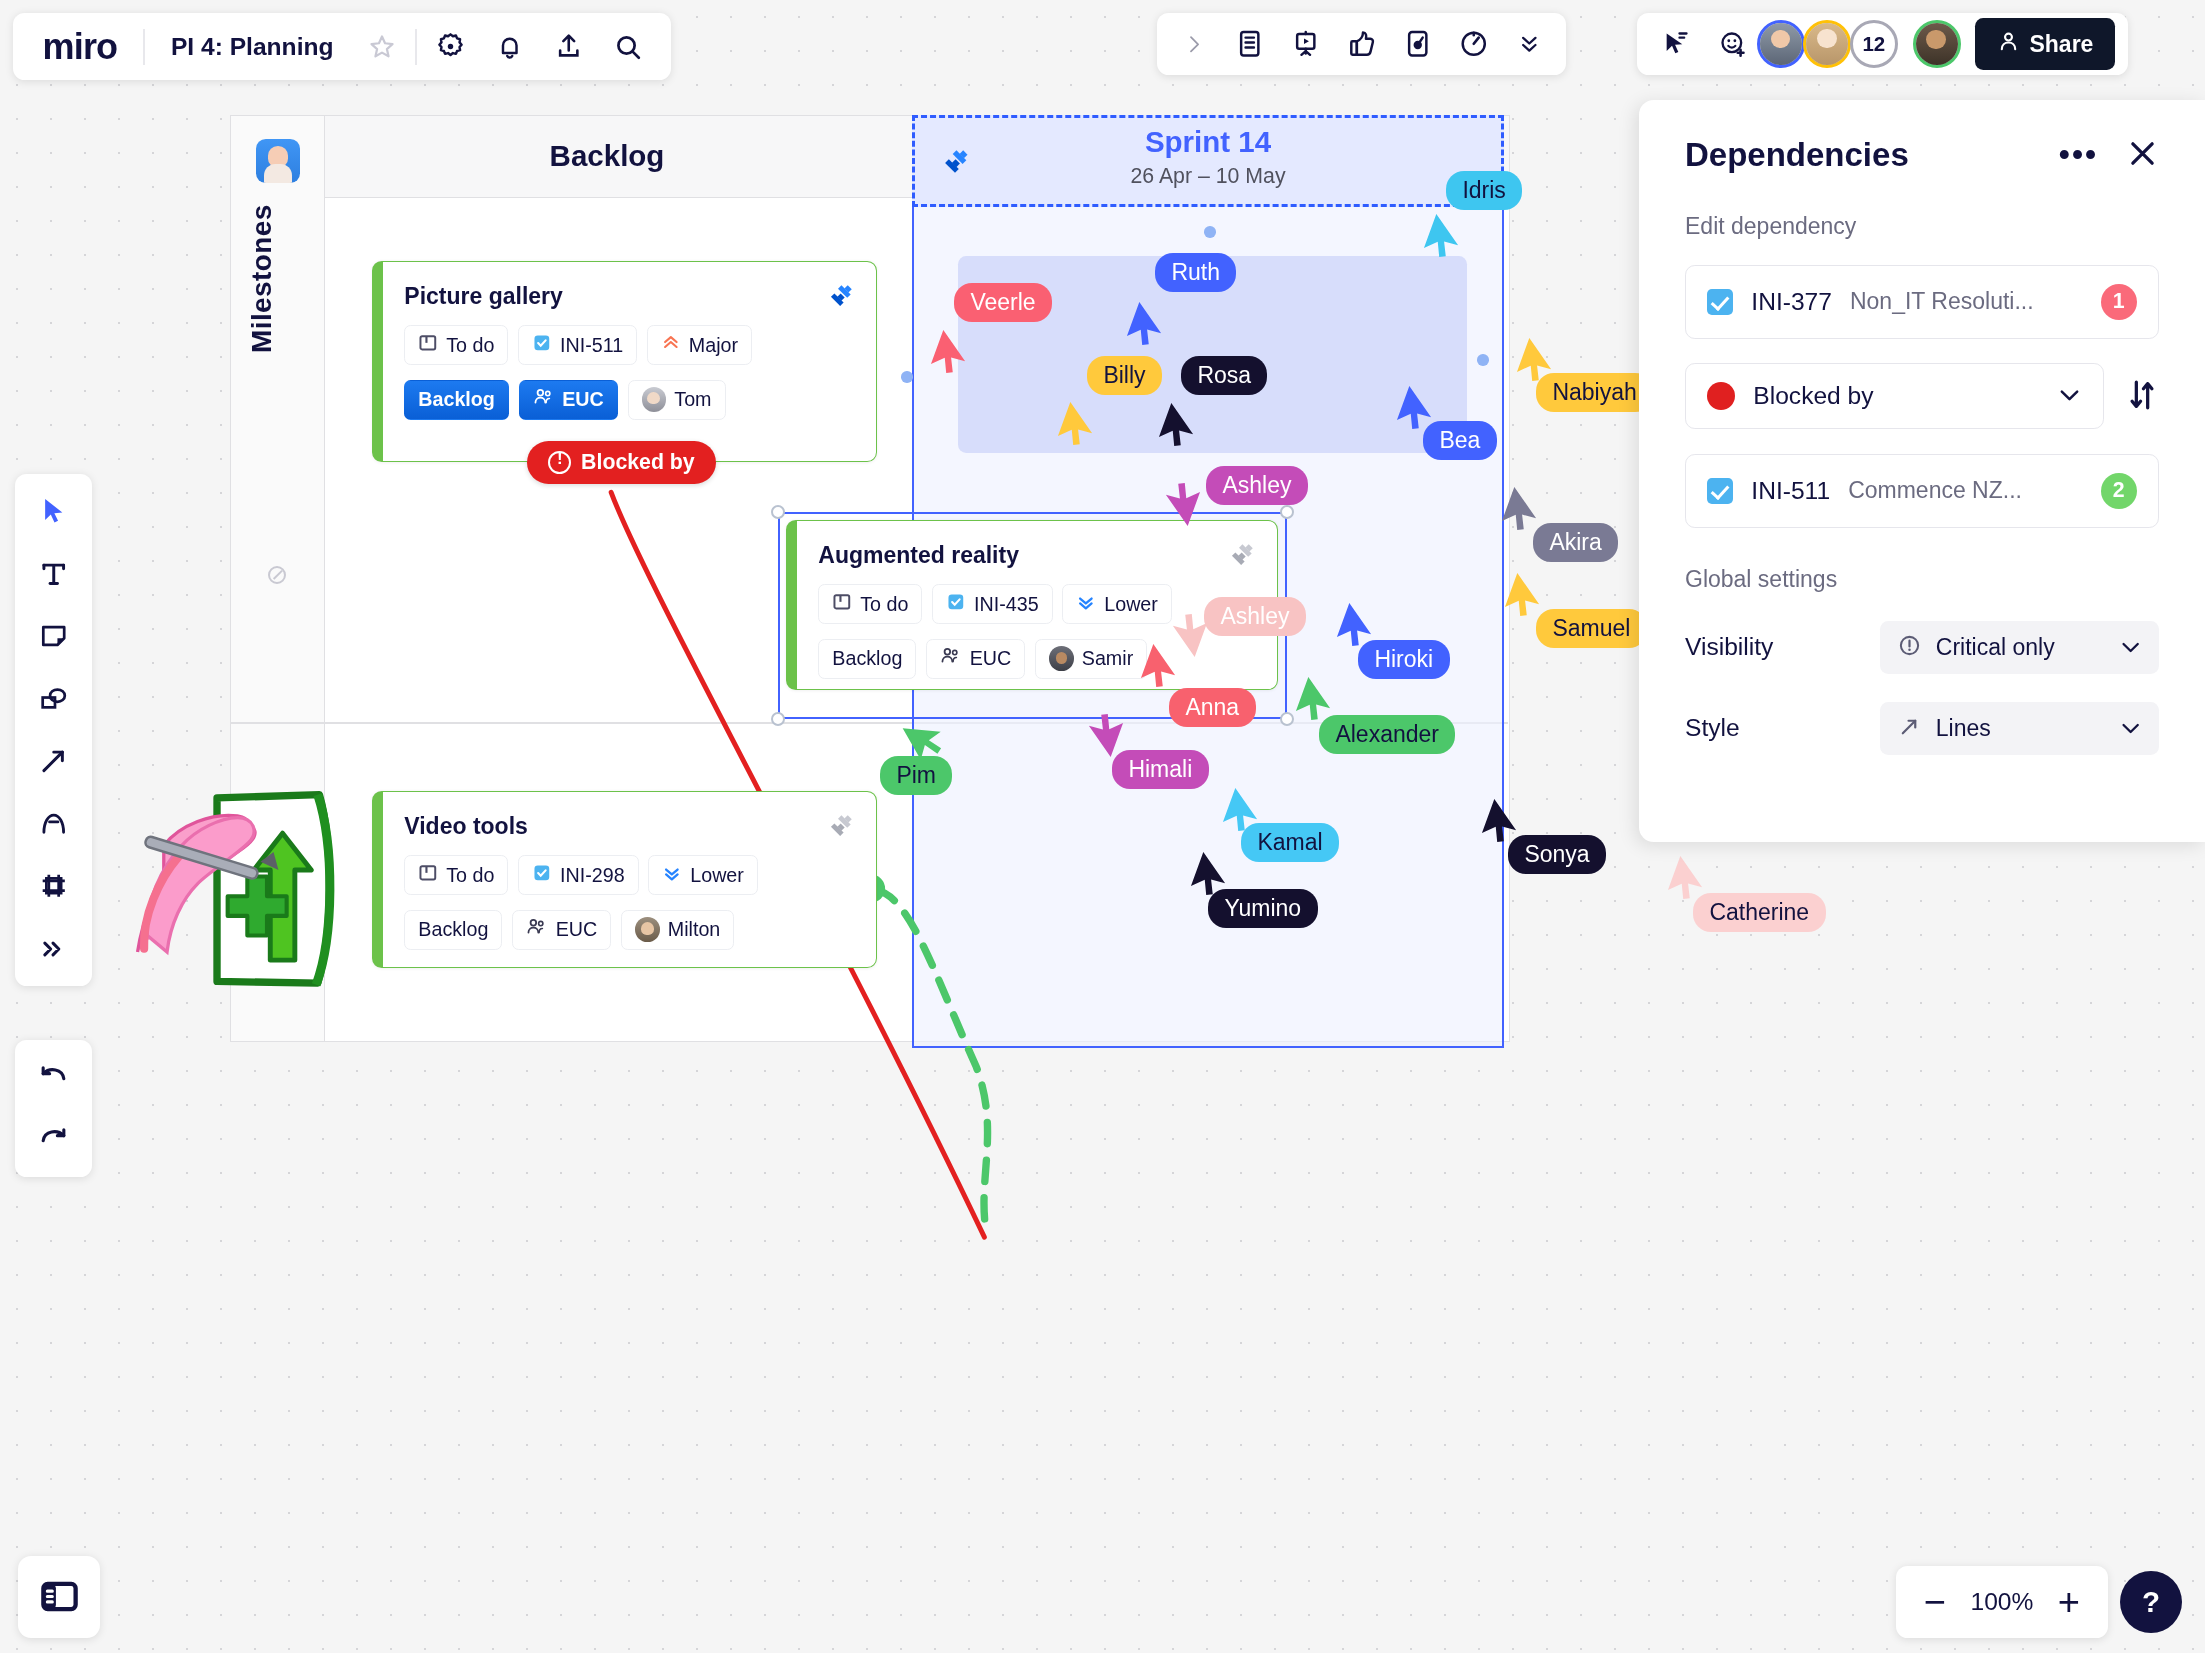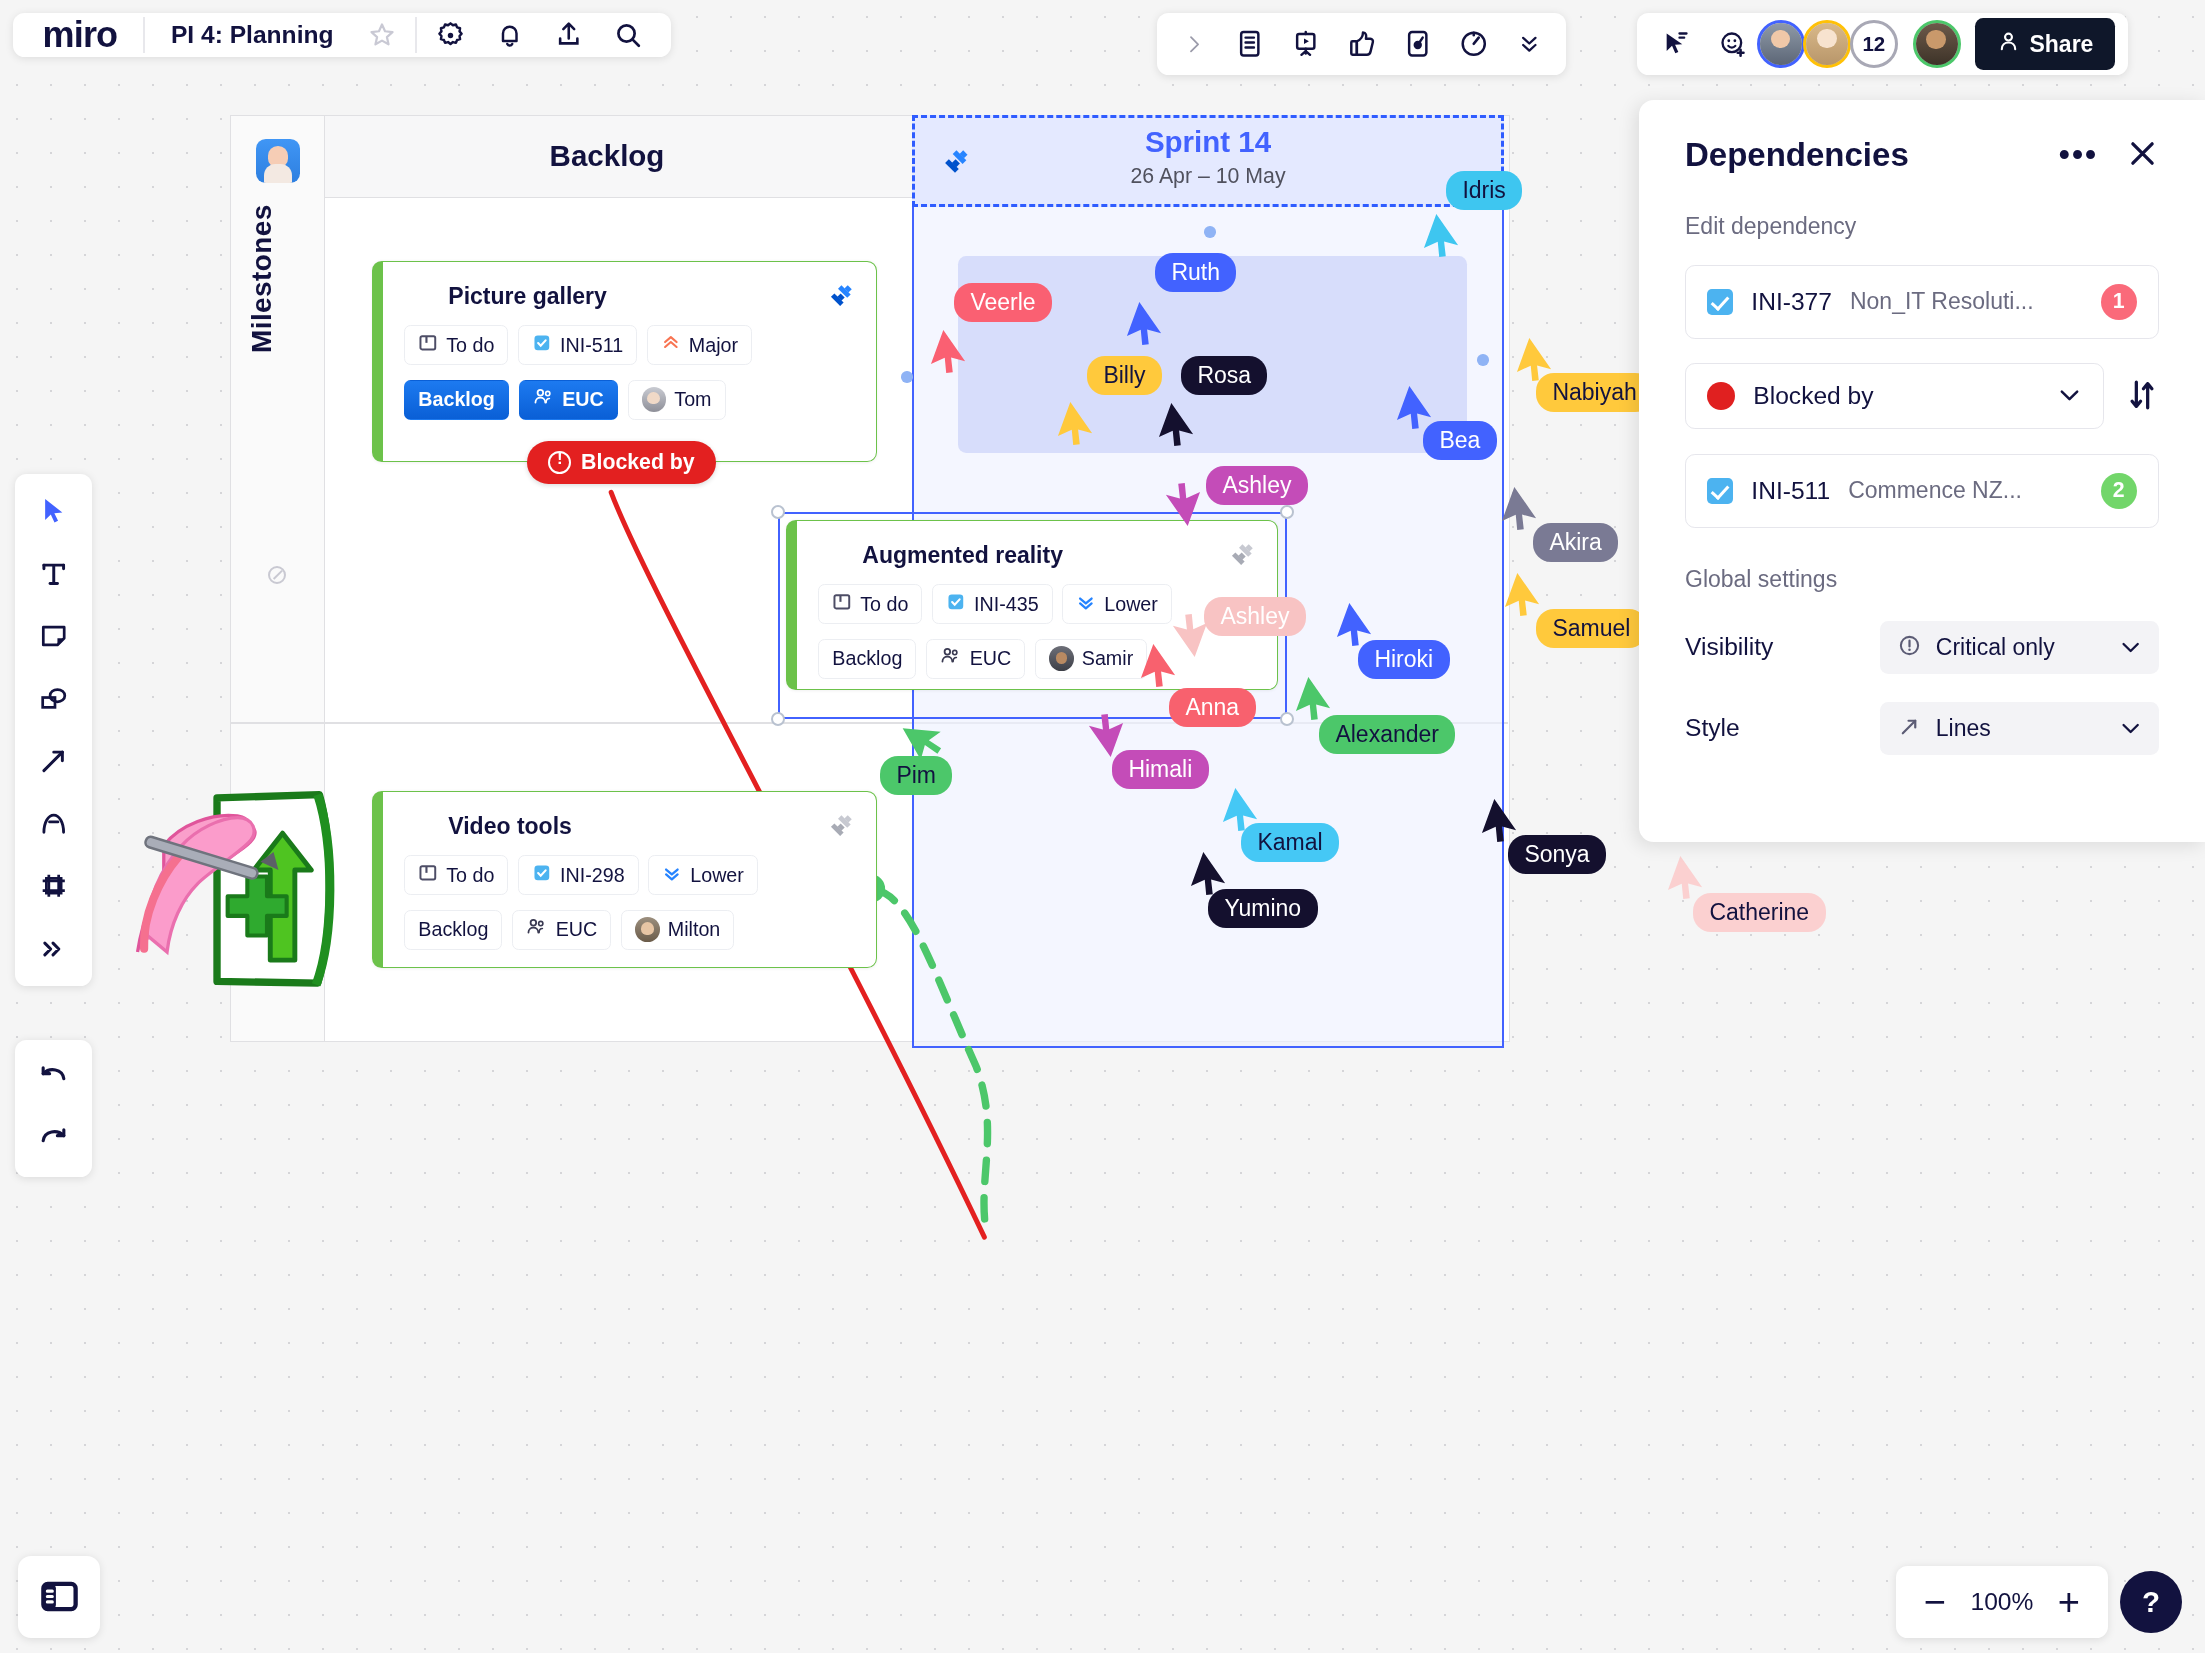--- a/index.html
+++ b/index.html
@@ -122,21 +122,20 @@
     position: absolute;
     background: #fff;
     border-radius: 9.8px;
     border: 1.6px solid #6cc24a;
     border-left-width: 11.5px;
     box-shadow: 0 0.8px 3.3px rgba(0,0,0,.06);
   }
   .card-title {
     font-size: 23px; font-weight: 700; color: #12123f;
     padding: 21.3px 0 0 21.3px;
-    margin-left: 44px;
   }
   .chips { display: flex; gap: 9.8px; padding: 14.8px 0 0 21.3px; flex-wrap: wrap; }
   .chip {
     display: flex; align-items: center; gap: 8.2px;
     border: 1.6px solid #eceef2; border-radius: 6.6px;
     padding: 6.6px 13px; font-size: 19.7px; color: #12123f;
     background: #fff; white-space: nowrap;
   }
   .chip.solid-blue {
     background: linear-gradient(#1d7af0,#0a5fd6);
@@ -201,21 +200,21 @@
     line-height: 1.2;
   }
 
   
   .topbar {
     position: absolute; top: 13px;
     background: #fff; border-radius: 11.5px;
     box-shadow: 0 1.6px 8.2px rgba(0,0,0,.10);
     display: flex; align-items: center;
   }
-  #topbar-left { left: 13px; height: 44px; padding: 0 18px; gap: 8px; }
+  #topbar-left { left: 13px; height: 67px; padding: 0 18px; gap: 8px; }
   .miro-logo {
     font-size: 36px; font-weight: 700; color: #12123f;
     letter-spacing: -0.8px; padding: 0 18px 0 11.5px;
   }
   .vbar { width: 1.6px; height: 36px; background: #e8e8ec; }
   .board-name {
     font-size: 24.6px; font-weight: 600; color: #12123f;
     padding: 0 14.8px 0 18px;
   }
   .tb-icon {

